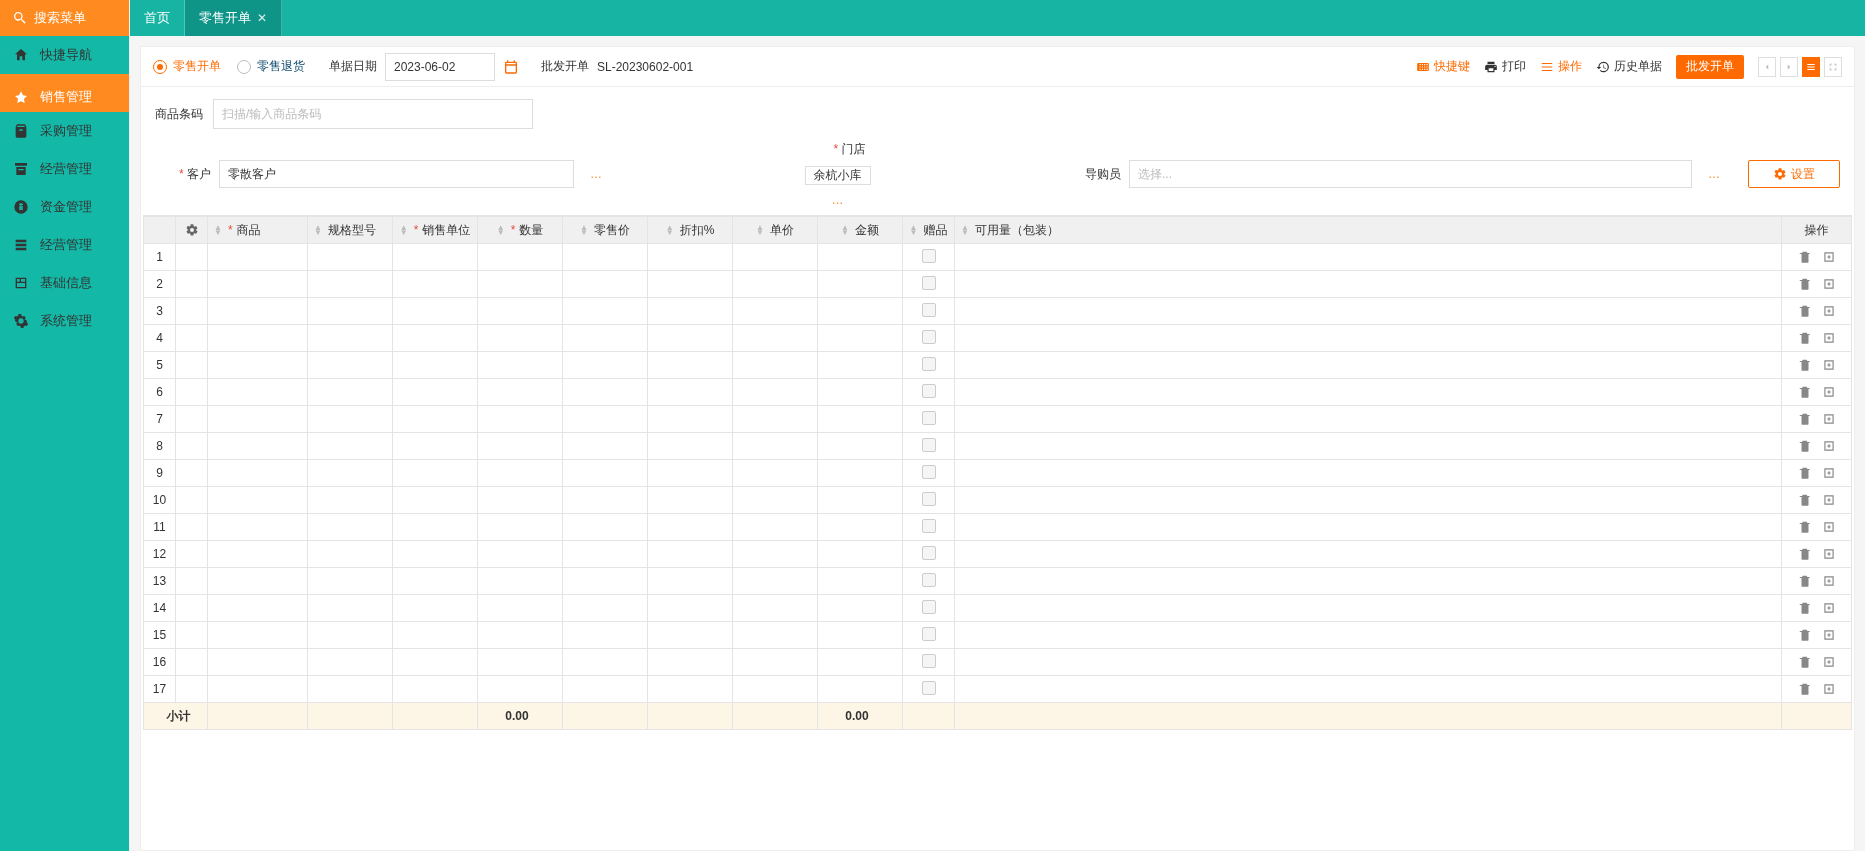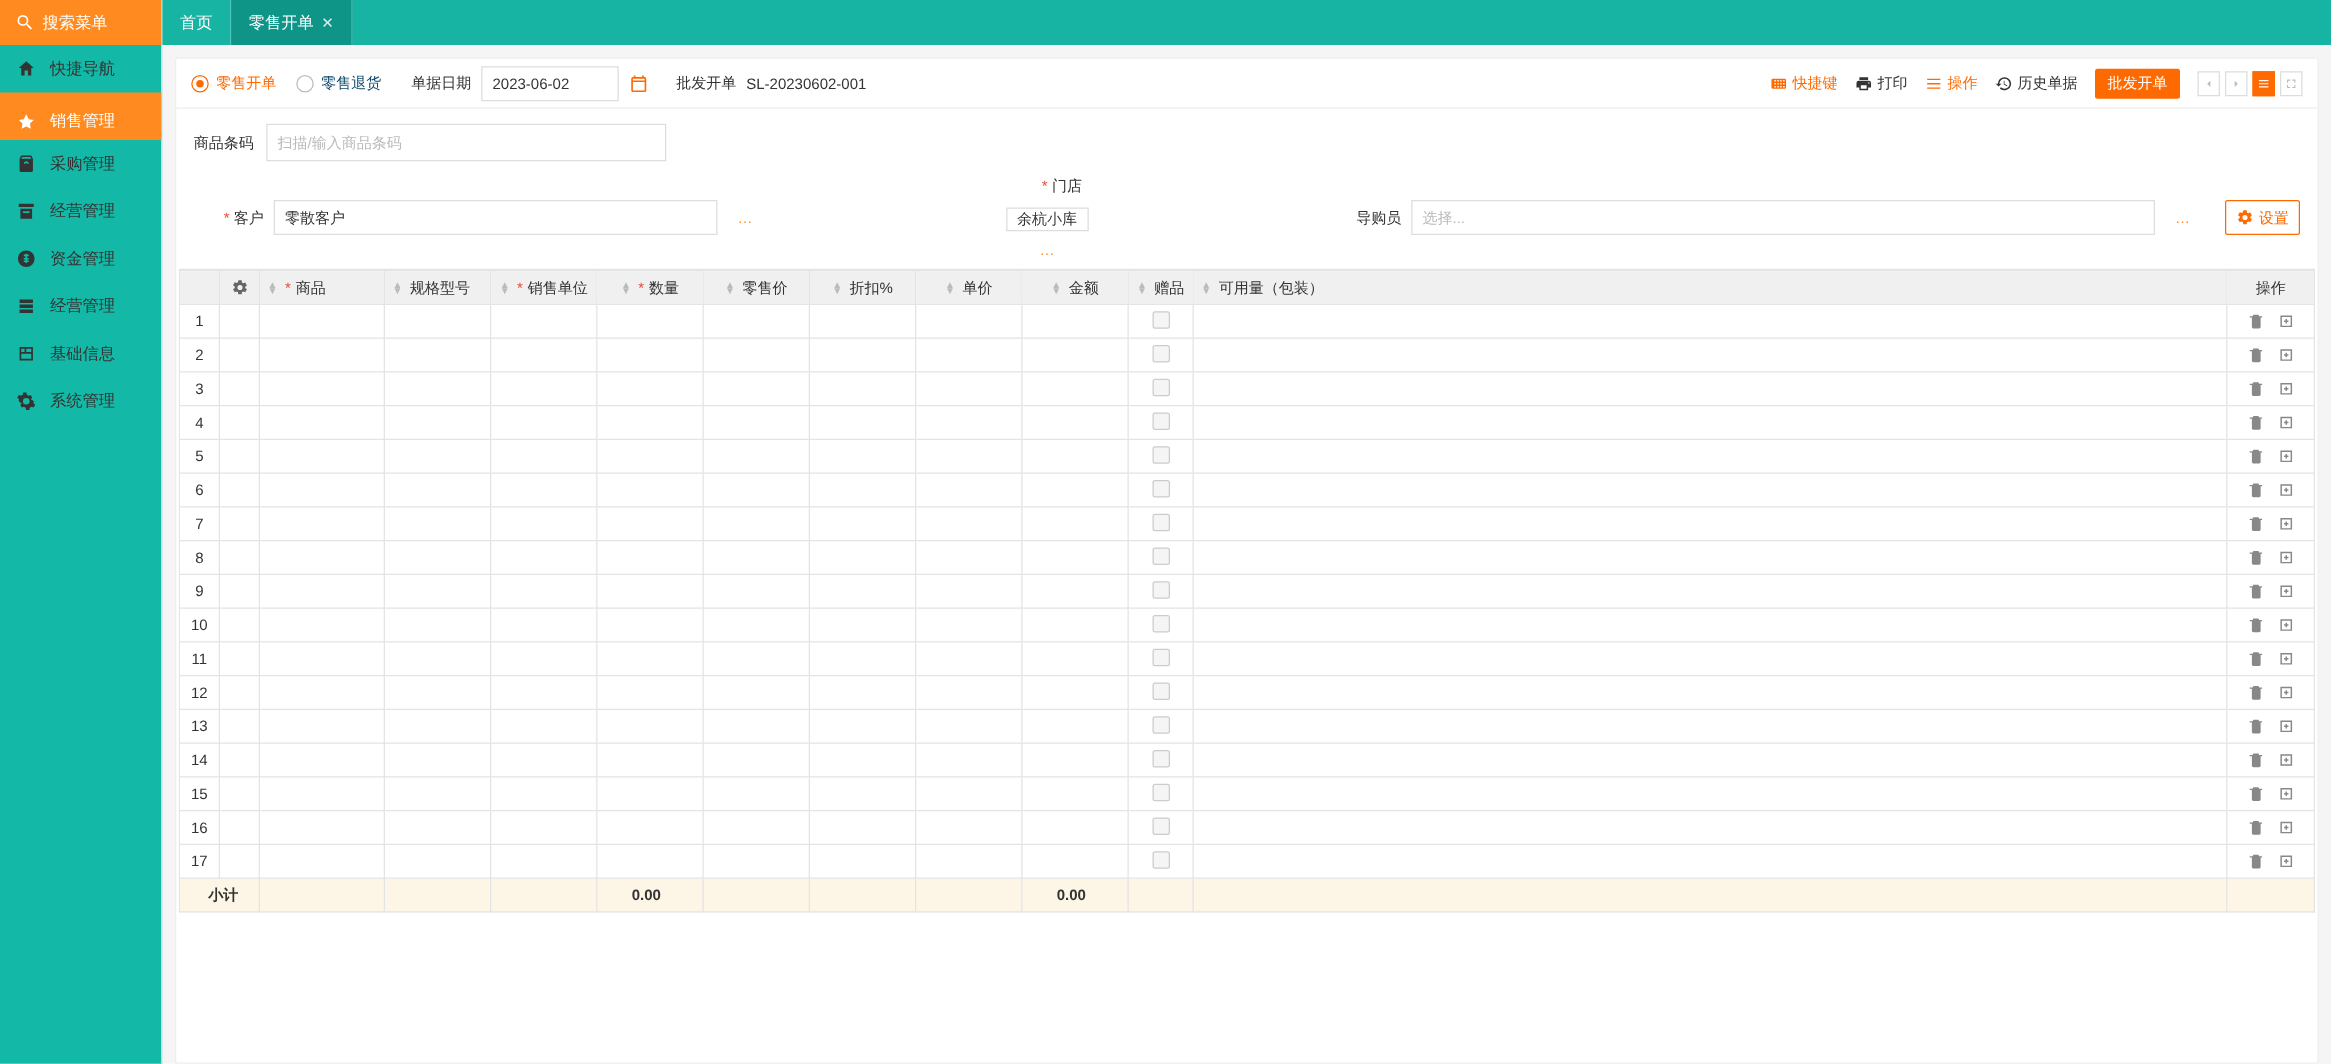--- a/index.html
+++ b/index.html
@@ -65,21 +65,21 @@
   .form-row { display:flex; align-items:center; padding:6px 14px 4px 14px; gap:0; }
   .form-block { display:flex; align-items:center; gap:8px; position:relative; }
   .form-block.blk-customer { width:455px; }
   .form-block.blk-store { width:455px;flex-direction:column; }
   .form-block.blk-sale { flex:1 1 0; }
   .form-block .req { color:#e74c3c;}
   .form-block .lbl { color:#333; white-space:nowrap; width:56px; text-align:right;}
   .select-box { flex:1 1 0; height:28px; border:1px solid #ddd; display:flex; align-items:center; padding:0 8px; color:#333; }
   .select-box .ph { color:#bbb;}
   .field-ext { color:#ff8a1f; padding:0 8px; cursor:pointer;}
-  .settings-btn { margin-left:12px; border:1px solid #ff6a00; color:#ff6a00; height:28px; border-radius:2px; padding:0 8px; display:inline-flex; align-items:center; gap:4px; cursor:pointer;}
+  .settings-btn { margin-left:12px; border:1px solid #ff6a00; color:#ff6a00; height:28px; border-radius:2px; padding:0 24px; display:inline-flex; align-items:center; gap:4px; cursor:pointer;}
   .settings-btn svg { width:14px; height:14px; fill:#ff6a00;}
 
   
   .table-wrap { flex:1 1 0; overflow:auto; margin:4px 2px 0 2px; border-top:1px solid #e4e4e4;}
   table.grid { border-collapse:collapse; width:100%; min-width:1400px;}
   table.grid th, table.grid td { border:1px solid #e4e4e4; height:27px; text-align:center; font-size:12px; background:#fff;}
   table.grid thead th { background:#f0f0f0; font-weight:normal; color:#333; position:sticky; top:0; z-index:2;}
   table.grid .col-idx { width:32px;}
   table.grid .col-gear { width:32px;}
   table.grid .col-op { width:70px; }

